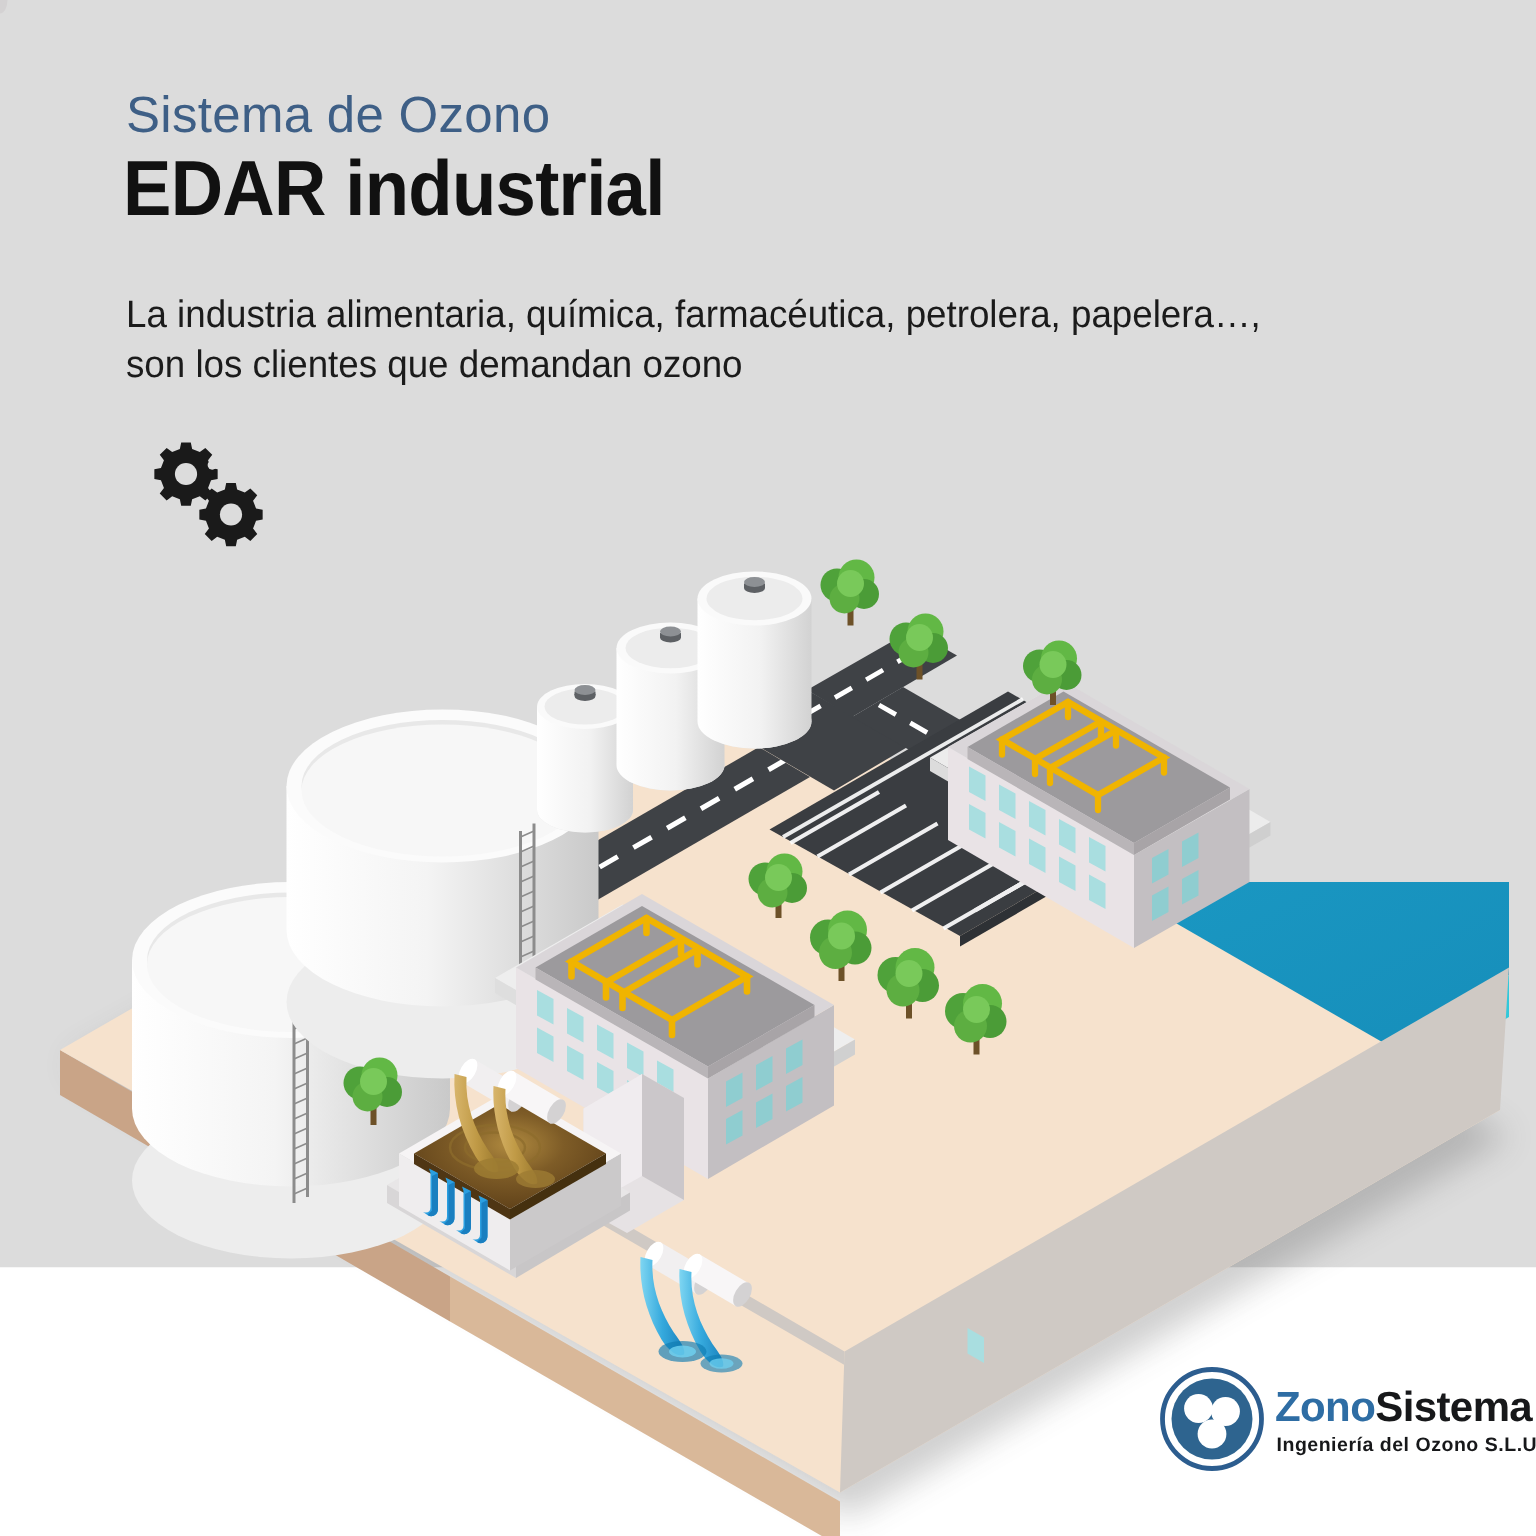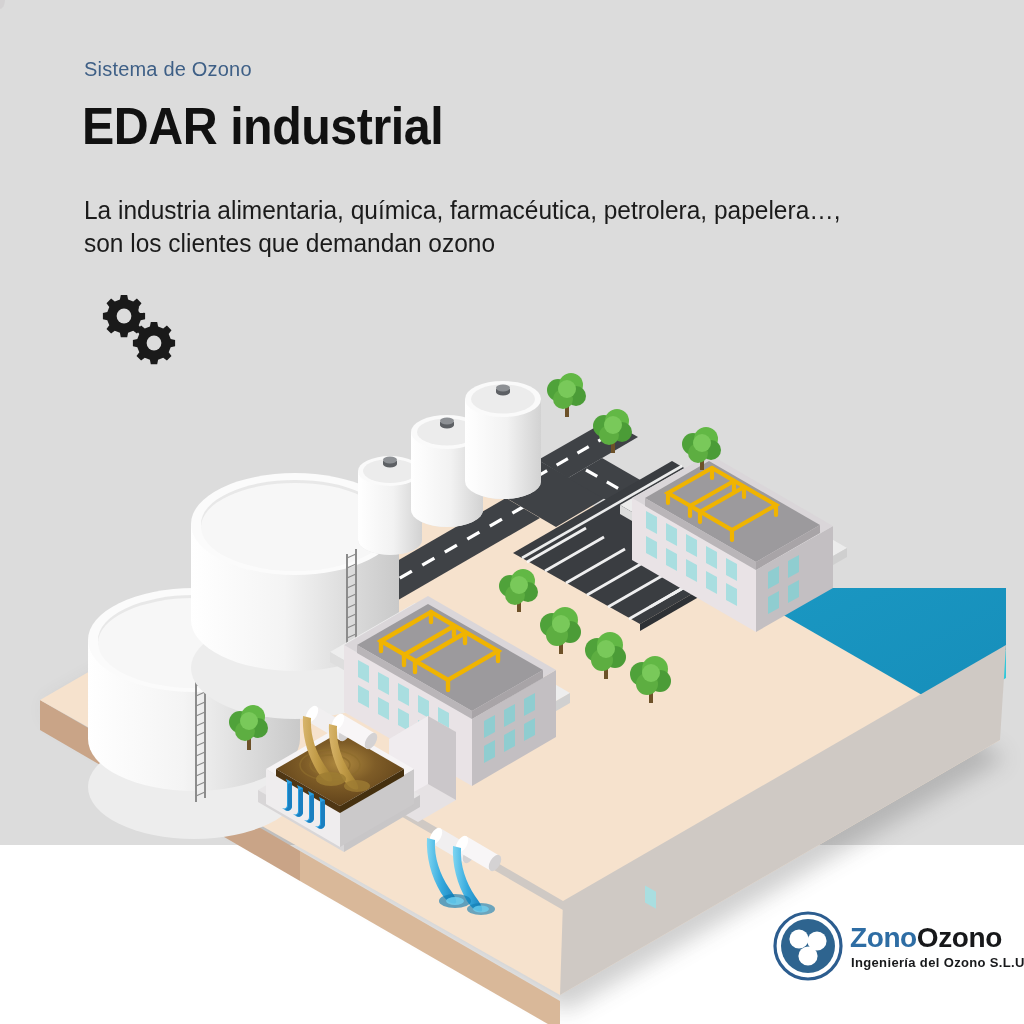--- a/index.html
+++ b/index.html
@@ -26,21 +26,21 @@
     position: absolute;
     left: 0; top: 845px;
     width: 1024px; height: 179px;
     background: #ffffff;
   }
 
   
   .eyebrow {
     position: absolute;
     left: 84px; top: 58px;
-    font-size: 20px;
+    font-size: 34px;
     letter-spacing: .2px;
     color: #3e5f86;
     font-family: "Liberation Sans Narrow", "Liberation Sans", sans-serif;
     white-space: nowrap;
   }
   .headline {
     position: absolute;
     left: 82px; top: 96px;
     font-size: 52px;
     font-weight: 800;
@@ -563,18 +563,18 @@
     <div class="logo-mark">
       <svg width="72" height="72" viewBox="0 0 72 72">
         <circle cx="36" cy="36" r="33" fill="none" stroke="#2c5d8f" stroke-width="3.2"></circle>
         <circle cx="36" cy="36" r="27" fill="#2e648f"></circle>
         <circle cx="27" cy="29" r="9.6" fill="#ffffff"></circle>
         <circle cx="45" cy="31" r="9.6" fill="#ffffff"></circle>
         <circle cx="36" cy="46" r="9.6" fill="#ffffff"></circle>
       </svg>
     </div>
     <div class="logo-word">
-      <span class="zono">Zono</span><span class="sistem">Ozono</span>
+      <span class="zono">Zono</span><span class="sistem">Sistema</span>
     </div>
     <div class="logo-tag">Ingeniería del Ozono S.L.U</div>
   </div>
 
 </div>
 
 </body></html>

